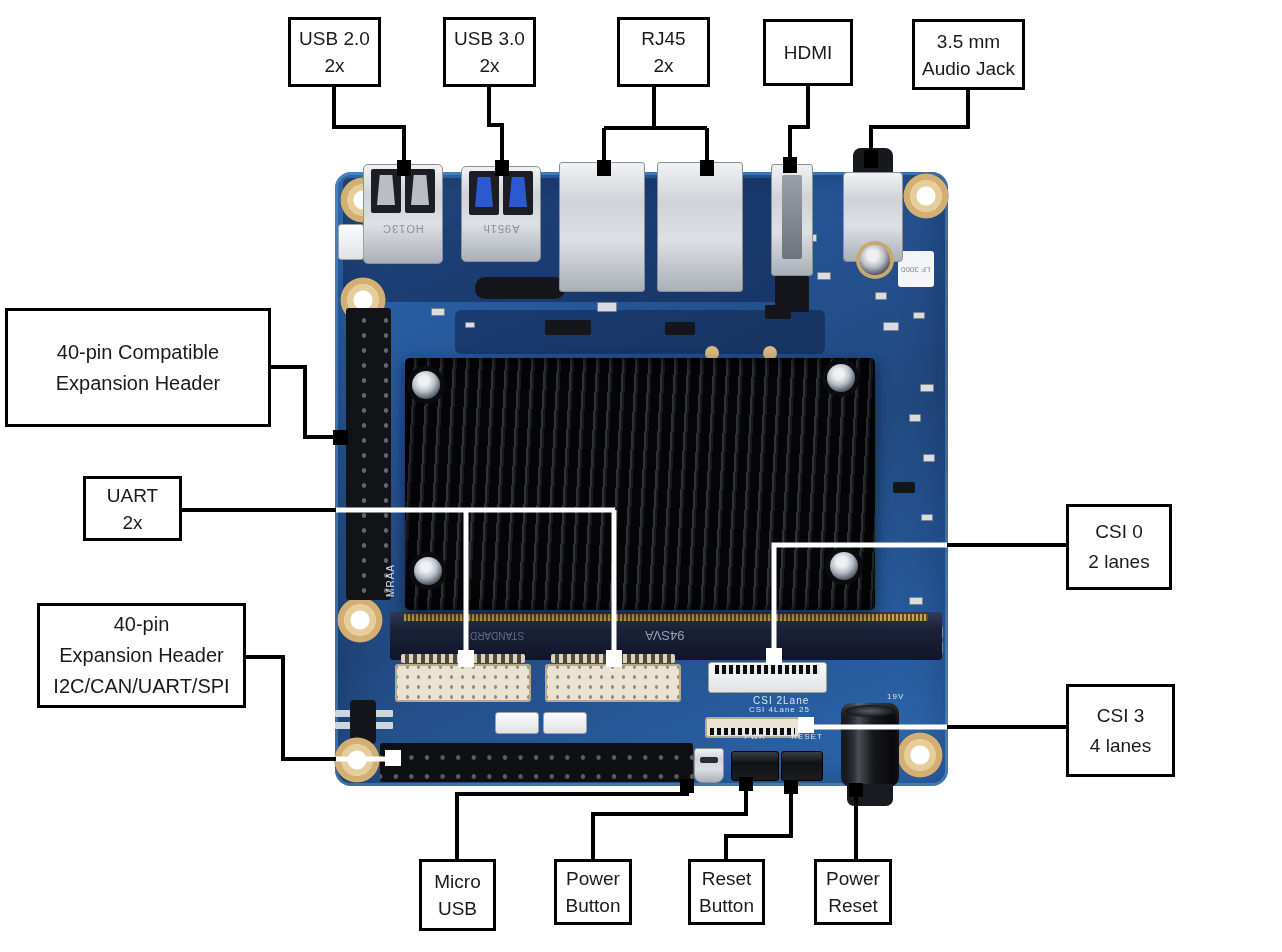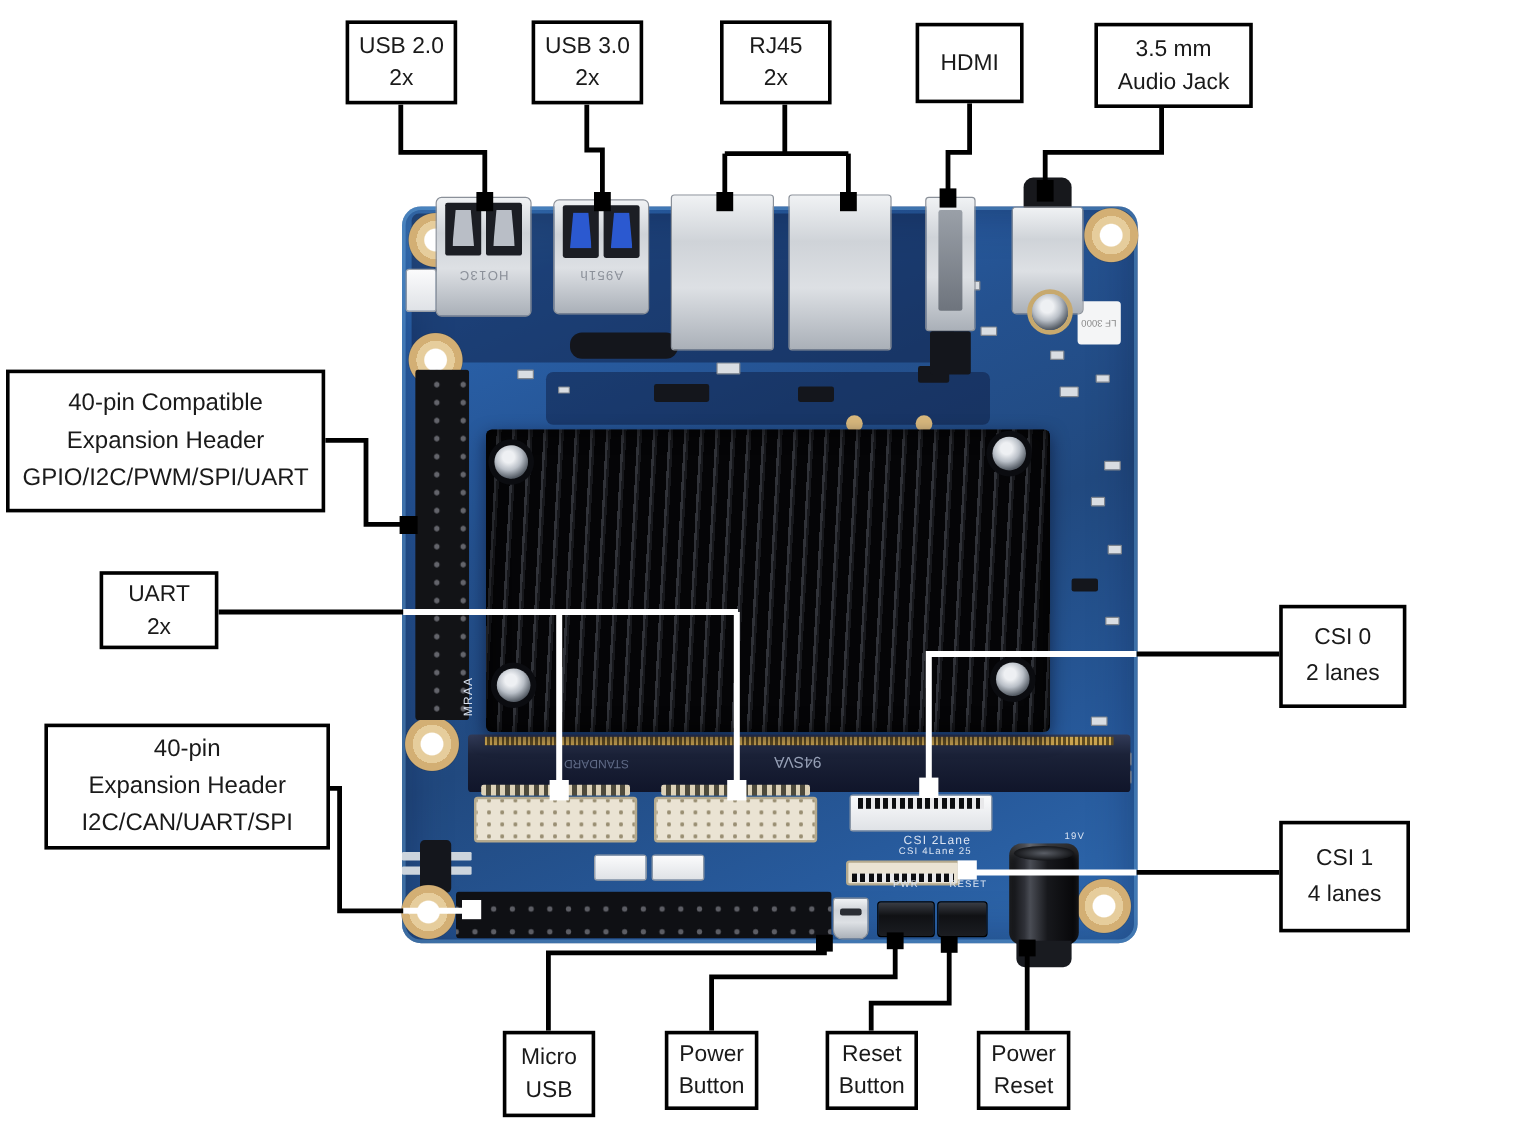--- a/index.html
+++ b/index.html
@@ -253,51 +253,50 @@
   </svg>
 
   <div class="lbl" style="left:288px;top:17px;width:93px;height:70px">
     <span>USB 2.0</span>
     <span>2x</span>
   </div>
   <div class="lbl" style="left:443px;top:17px;width:93px;height:70px">
     <span>USB 3.0</span>
     <span>2x</span>
   </div>
-  <div class="lbl" style="left:600px;top:17px;width:93px;height:70px">
+  <div class="lbl" style="left:617px;top:17px;width:93px;height:70px">
     <span>RJ45</span>
     <span>2x</span>
   </div>
   <div class="lbl" style="left:763px;top:19px;width:90px;height:67px">
     <span>HDMI</span>
   </div>
-  <div class="lbl" style="left:912px;top:19px;width:132px;height:71px">
+  <div class="lbl" style="left:912px;top:19px;width:113px;height:71px">
     <span>3.5 mm</span>
     <span>Audio Jack</span>
   </div>
   <div class="lbl big" style="left:5px;top:308px;width:266px;height:119px">
     <span>40-pin Compatible</span>
     <span>Expansion Header</span>
-    <span>GPIO/I2C/PWM/SPI/UART</span>
   </div>
   <div class="lbl" style="left:83px;top:476px;width:99px;height:65px">
     <span>UART</span>
     <span>2x</span>
   </div>
-  <div class="lbl big" style="left:37px;top:603px;width:238px;height:105px">
+  <div class="lbl big" style="left:37px;top:603px;width:209px;height:105px">
     <span>40-pin</span>
     <span>Expansion Header</span>
     <span>I2C/CAN/UART/SPI</span>
   </div>
   <div class="lbl" style="left:1066px;top:504px;width:106px;height:86px;line-height:30px">
     <span>CSI 0</span>
     <span>2 lanes</span>
   </div>
   <div class="lbl" style="left:1066px;top:684px;width:109px;height:93px;line-height:30px">
-    <span>CSI 1</span>
+    <span>CSI 3</span>
     <span>4 lanes</span>
   </div>
   <div class="lbl" style="left:419px;top:859px;width:77px;height:72px">
     <span>Micro</span>
     <span>USB</span>
   </div>
   <div class="lbl" style="left:554px;top:859px;width:78px;height:66px">
     <span>Power</span>
     <span>Button</span>
   </div>

